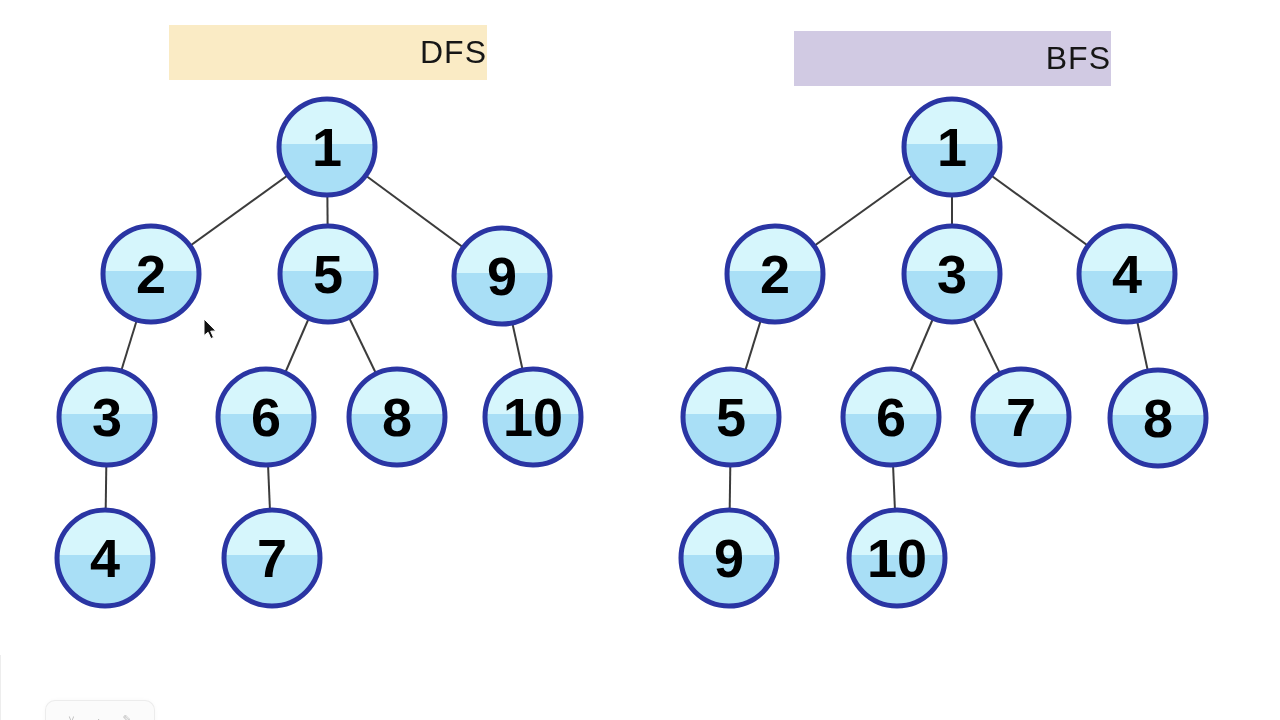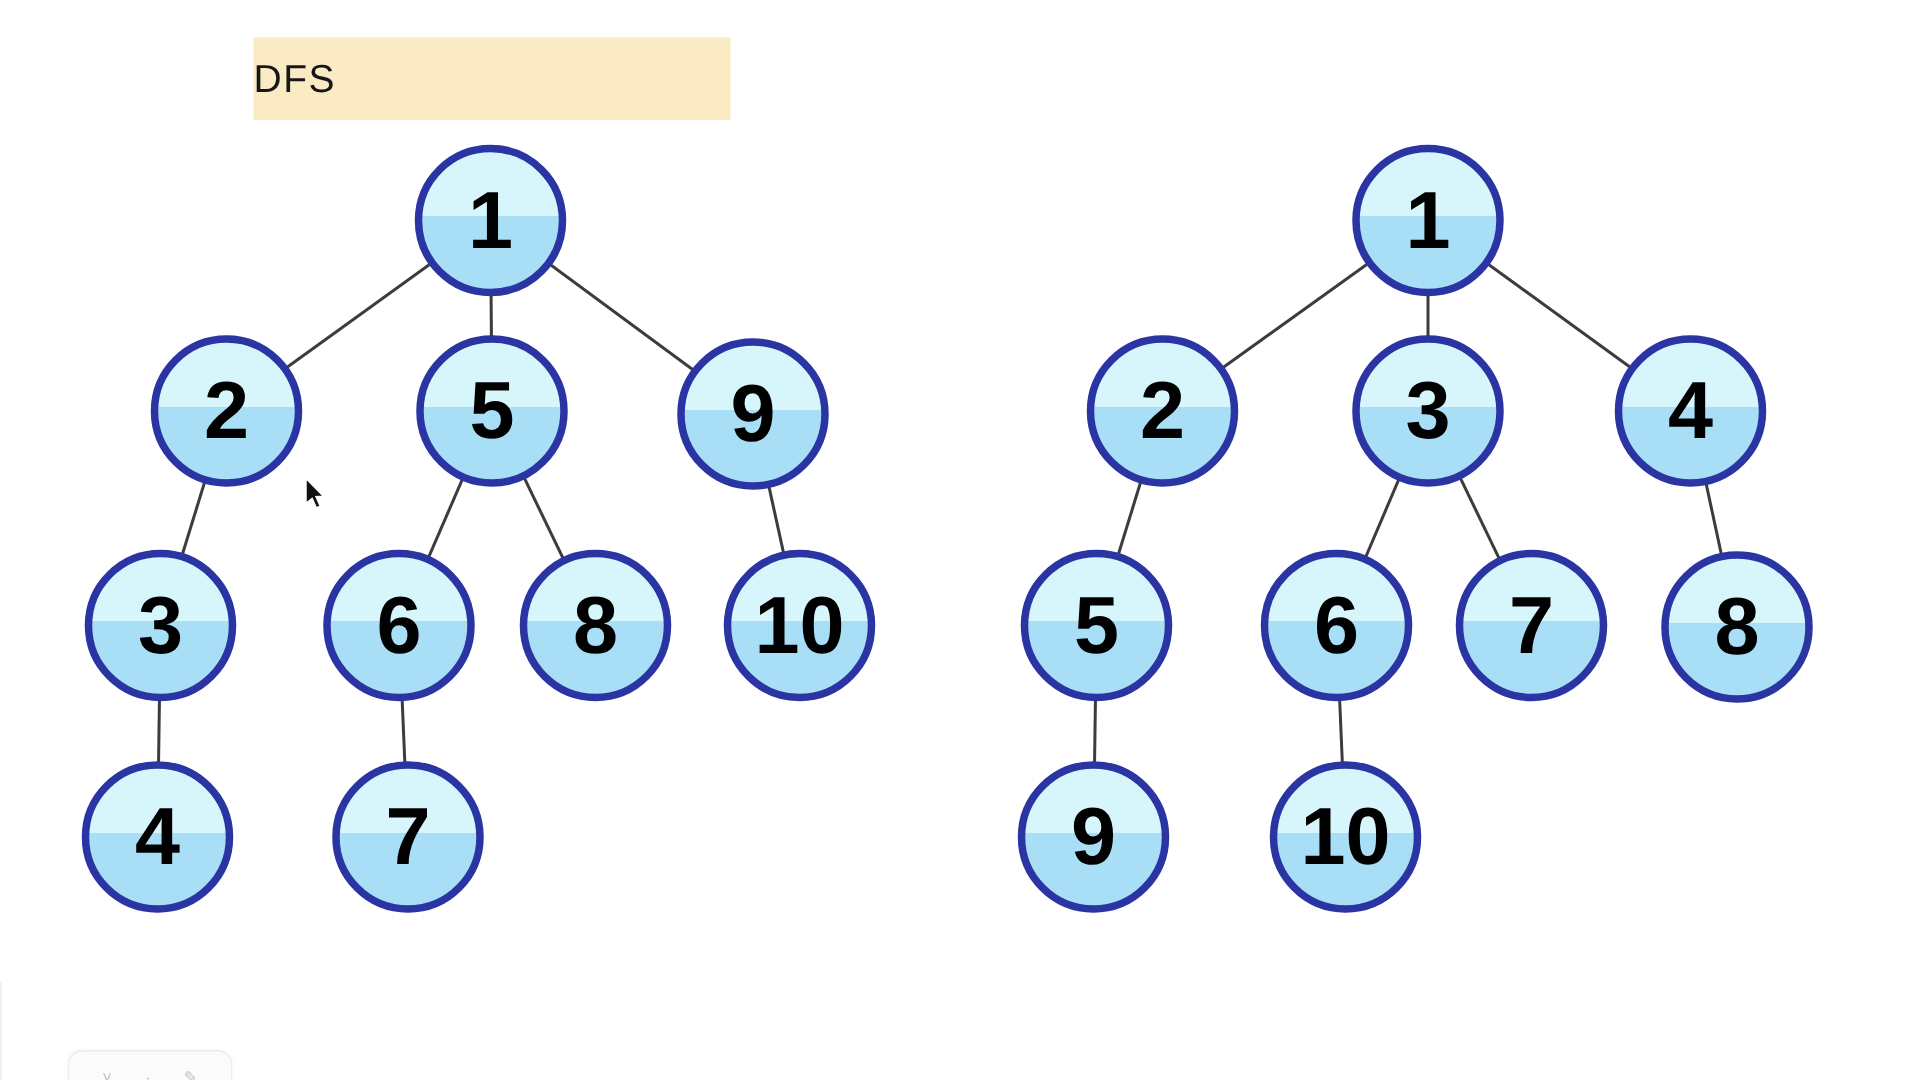--- a/index.html
+++ b/index.html
@@ -7,22 +7,22 @@
     width: 1280px; height: 720px;
     background: #ffffff;
     overflow: hidden;
     position: relative;
     font-family: "Liberation Sans", sans-serif;
   }
   .canvas { position: absolute; inset: 0; }
   .hdr {
     position: absolute;
     height: 55px;
-    display: flex; align-items: center; justify-content: flex-start;
-    font-size: 26px;
+    display: flex; align-items: center; justify-content: flex-end;
+    font-size: 32px;
     color: #161616;
     letter-spacing: 1px;
   }
   .hdr-dfs { left: 169px; top: 25px; width: 318px; }
   .hdr-bfs { left: 794px; top: 31px; width: 317px; }
   #tree-svg { position: absolute; left: 0; top: 0; }
   #cursor-svg { position: absolute; left: 0; top: 0; pointer-events: none; }
   .edge-panel-line {
     position: absolute; left: 0px; top: 655px; width: 1px; height: 65px;
     background: #ededed;
@@ -49,20 +49,23 @@
 </style>
 </head>
 <body>
 
 <div class="canvas">
 
   <div class="hdr hdr-dfs" style="background: rgb(250, 235, 197); color: rgb(22, 22, 22);">
     <span>DFS</span>
   </div>
 
+  <div class="hdr hdr-bfs" style="background: rgb(209, 202, 227); color: rgb(22, 22, 22);">
+    <span>BFS</span>
+  </div>
 
   <svg id="tree-svg" width="1280" height="720">
     <defs>
       <linearGradient id="nodeGrad" x1="0" y1="0" x2="0" y2="1">
         <stop id="grad-stop-1" offset="0" stop-color="#D6F6FC"></stop>
         <stop id="grad-stop-2" offset="0.47" stop-color="#D6F6FC"></stop>
         <stop id="grad-stop-3" offset="0.47" stop-color="#A9DFF6"></stop>
         <stop id="grad-stop-4" offset="1" stop-color="#A9DFF6"></stop>
       </linearGradient>
     </defs>

